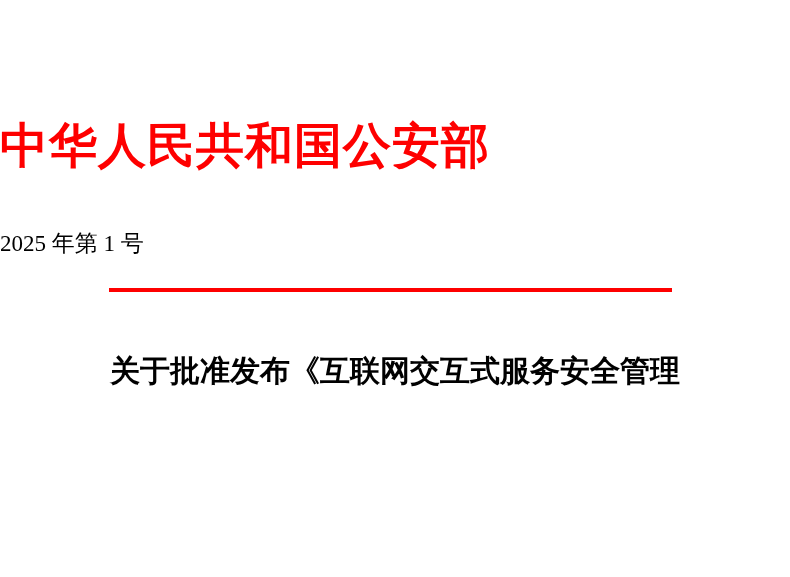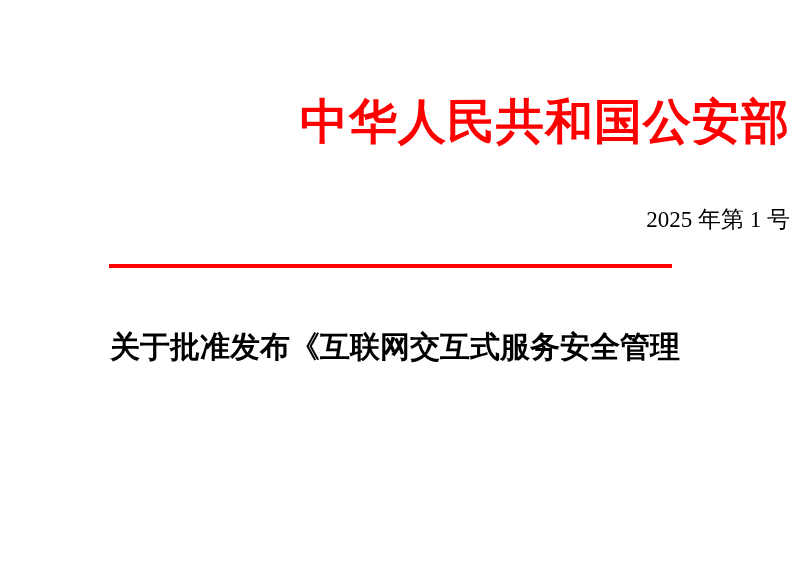--- a/index.html
+++ b/index.html
@@ -11,35 +11,35 @@
     position: relative;
     width: 790px;
     height: 577px;
     background: #ffffff;
     overflow: hidden;
     font-family: "Liberation Serif", "DejaVu Serif", serif;
     color: #000000;
   }
   .doc-title {
     margin: 0;
-    padding-top: 84px;
-    text-align: right;
+    padding-top: 108px;
+    text-align: left;
     color: #fe0000;
     font-size: 48px;
     line-height: 75px;
     font-weight: bold;
     letter-spacing: 1px;
   }
   .title-line {
     display: block;
     white-space: nowrap;
   }
   .issue-number {
     margin-top: 46px;
-    text-align: right;
+    text-align: left;
     font-size: 23px;
     line-height: 30px;
     color: #000000;
     white-space: nowrap;
   }
   .red-divider {
     margin-top: 29px;
     margin-left: 109px;
     width: 563px;
     height: 4px;

